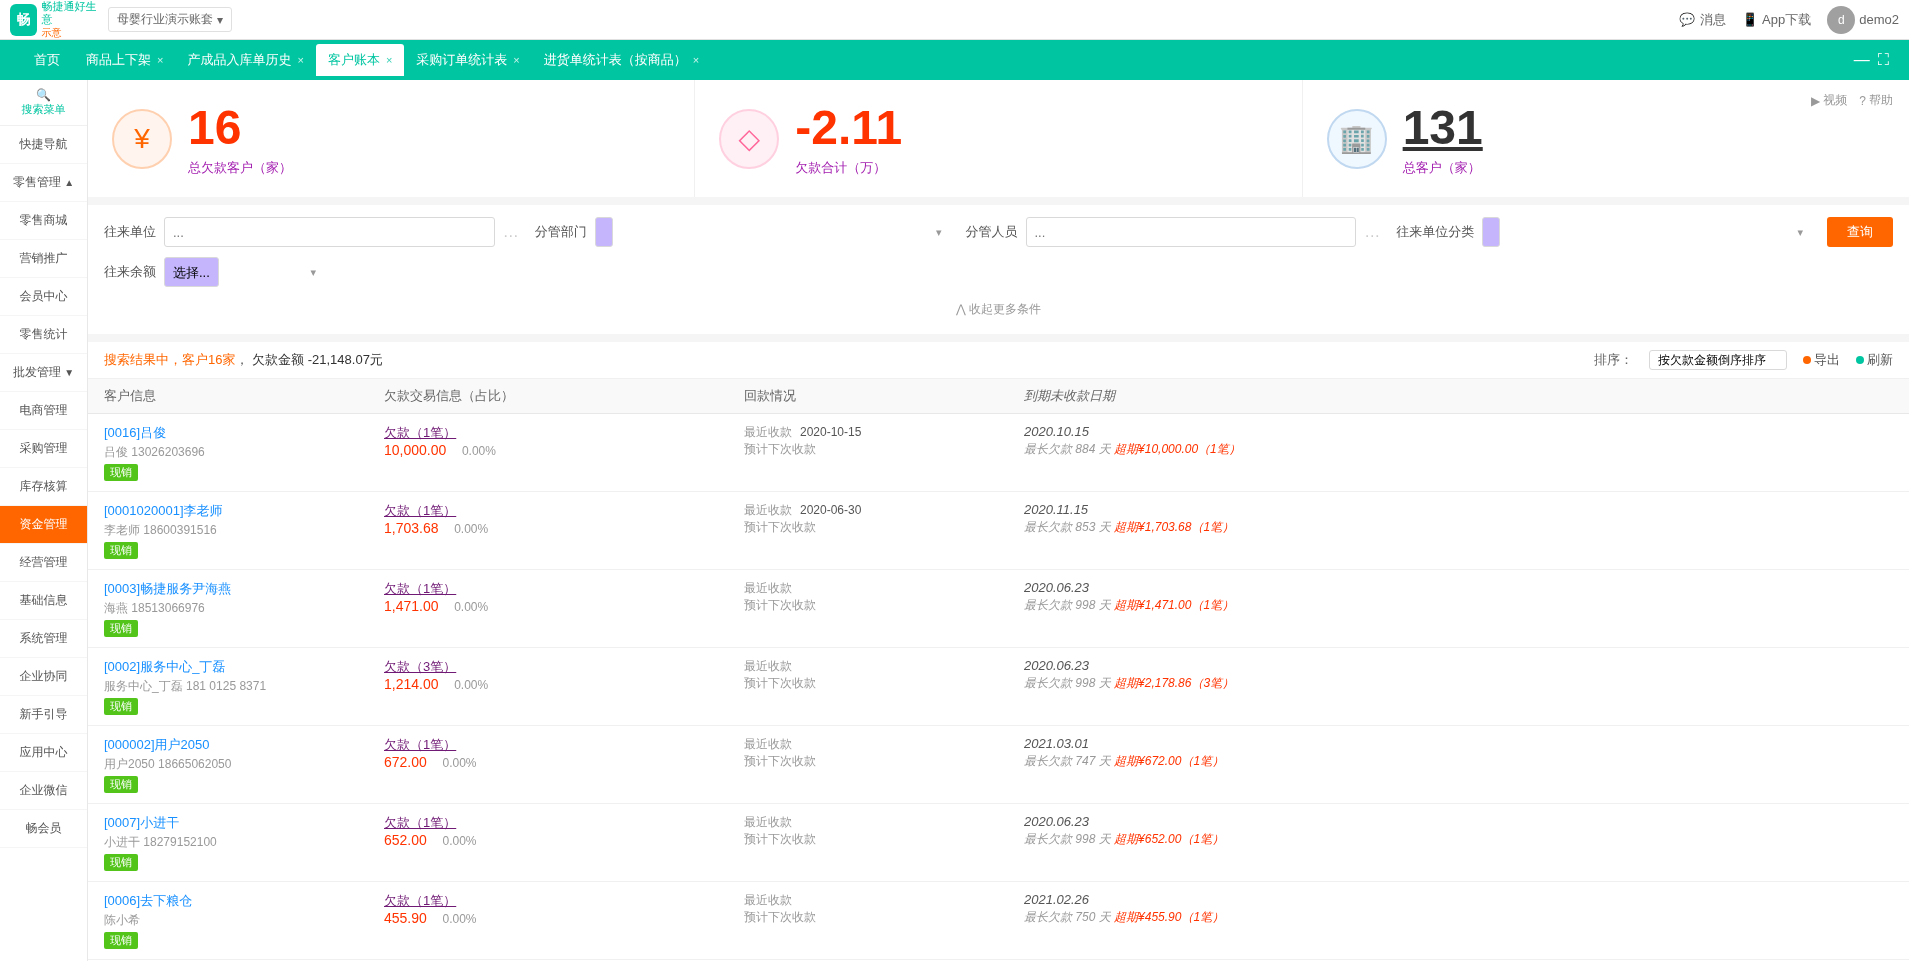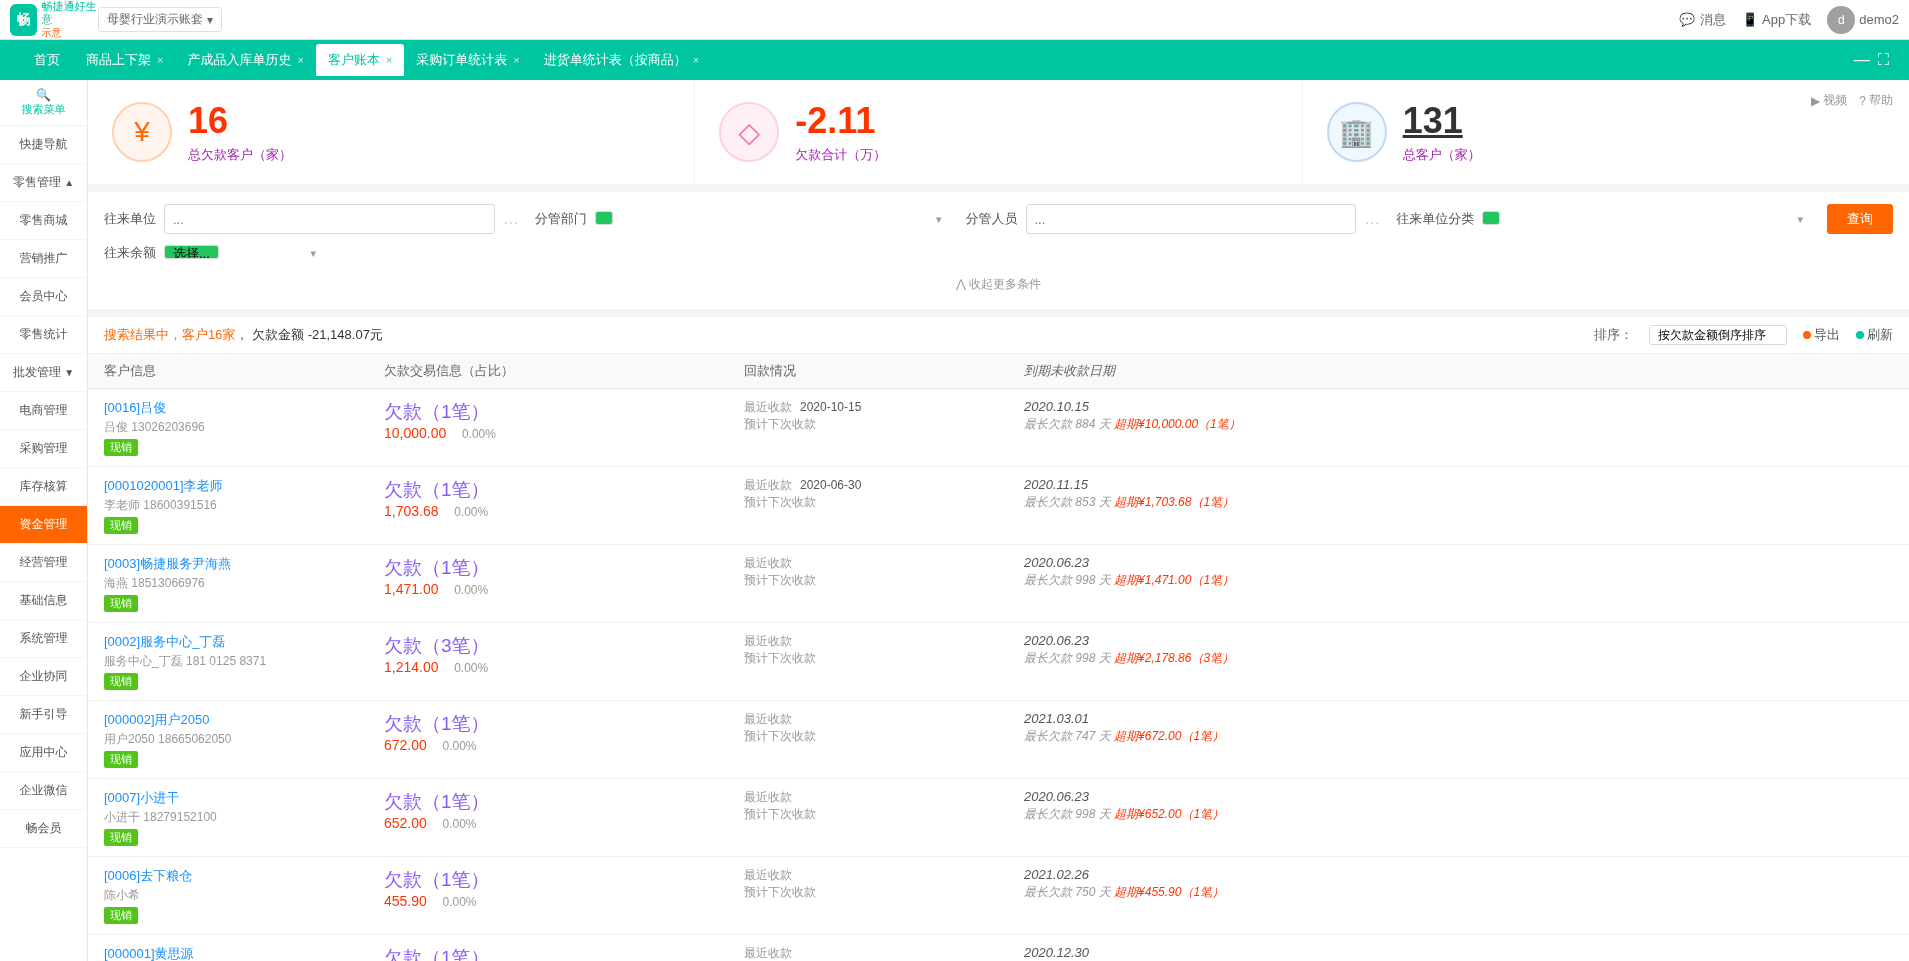--- a/index.html
+++ b/index.html
@@ -26,21 +26,21 @@
       background: #00c5a1;
       border-radius: 6px;
       display: flex; align-items: center; justify-content: center;
       color: #fff; font-size: 14px; font-weight: bold;
     }
     .logo-text { font-size: 11px; color: #00c5a1; margin-left: 4px; line-height: 1.2; }
     .store-selector {
       display: flex; align-items: center; gap: 4px;
       border: 1px solid #e0e0e0; border-radius: 3px;
       padding: 3px 8px; font-size: 12px; cursor: pointer;
-      color: #666; margin-left: 0;
+      color: #666; margin-left: 10px;
     }
     .top-right {
       margin-left: auto;
       display: flex; align-items: center; gap: 16px;
     }
     .top-right-item { display: flex; align-items: center; gap: 4px; cursor: pointer; color: #666; font-size: 13px; }
     .avatar { width: 28px; height: 28px; border-radius: 50%; background: #ddd; overflow: hidden; }
     .avatar-circle { width: 100%; height: 100%; background: #a0a0a0; display: flex; align-items: center; justify-content: center; color: #fff; font-size: 12px; }
 
     
@@ -125,21 +125,21 @@
     .stat-icon {
       width: 60px; height: 60px;
       border-radius: 50%;
       display: flex; align-items: center; justify-content: center;
       font-size: 28px;
       flex-shrink: 0;
     }
     .stat-icon.orange { background: #fff5ee; color: #ff6600; border: 2px solid #ffd0b0; }
     .stat-icon.pink { background: #fff0f5; color: #ff6699; border: 2px solid #ffd0e0; }
     .stat-icon.blue { background: #f0f8ff; color: #5b9bd5; border: 2px solid #c0d8f0; }
-    .stat-value { font-size: 36px; font-weight: bold; }
+    .stat-value { font-size: 48px; font-weight: bold; }
     .stat-value.red { color: #ff3300; }
     .stat-value.black { color: #333; text-decoration: underline; }
     .stat-label { font-size: 13px; color: #a21caf; margin-top: 4px; }
     .stat-top-right { position: absolute; top: 12px; right: 16px; display: flex; gap: 12px; font-size: 12px; color: #999; }
     .stat-top-right span { display: flex; align-items: center; gap: 3px; cursor: pointer; }
 
     
     .filter-section {
       background: #fff;
       padding: 12px 16px;
@@ -160,27 +160,27 @@
       flex: 1;
       height: 30px;
       border: 1px solid #d9d9d9;
       border-radius: 3px;
       padding: 0 8px;
       font-size: 13px;
       outline: none;
     }
     .filter-select {
       flex: 1;
-      height: 14px;
+      height: 30px;
       border: 1px solid #d9d9d9;
       border-radius: 3px;
       padding: 0 8px;
       font-size: 13px;
       outline: none;
-      background: #22c55e;
+      background: #c4b5fd;
       appearance: none;
       cursor: pointer;
     }
     .filter-select-wrapper {
       flex: 1;
       position: relative;
     }
     .filter-select-wrapper::after {
       content: '▾';
       position: absolute; right: 8px; top: 50%; transform: translateY(-50%);
@@ -267,21 +267,21 @@
     .customer-info { font-size: 12px; color: #999; margin-top: 2px; }
     .tag-green {
       display: inline-block;
       background: #52c41a;
       color: #fff;
       font-size: 11px;
       padding: 1px 6px;
       border-radius: 2px;
       margin-top: 3px;
     }
-    .debt-count { font-size: 19px; color: #8b5cf6; }
+    .debt-count { font-size: 13px; color: #701a75; text-decoration: underline; }
     .debt-amount { color: #ff3300; font-size: 14px; font-weight: 500; }
     .debt-pct { color: #999; font-size: 12px; margin-left: 12px; }
     .recovery-label { font-size: 12px; color: #999; }
     .recovery-date { font-size: 12px; color: #555; margin-left: 8px; }
     .overdue-date { font-size: 13px; color: #555; }
     .overdue-days { font-size: 12px; color: #999; margin-top: 2px; }
     .overdue-link { color: #ff3300; cursor: pointer; }
 
     
     ::-webkit-scrollbar { width: 6px; }

